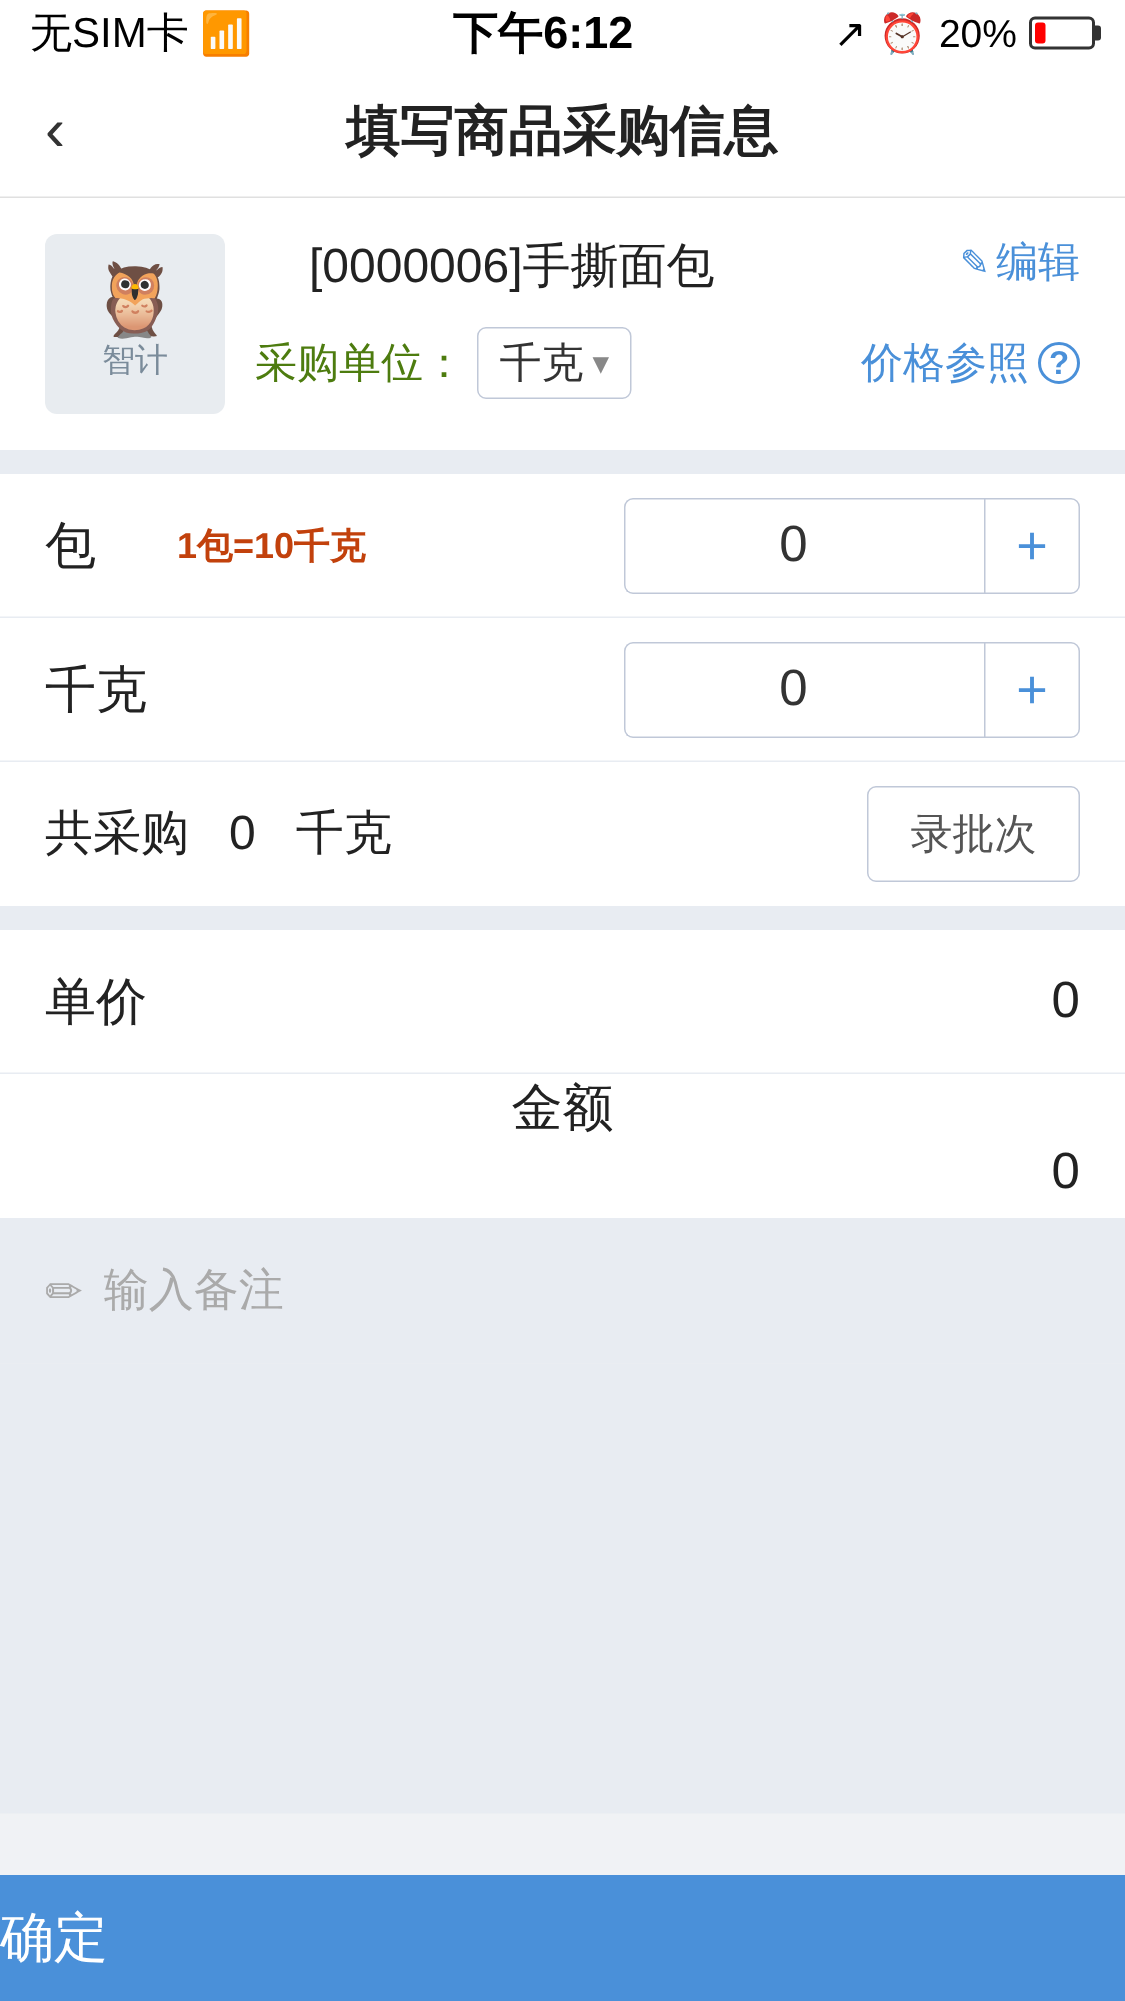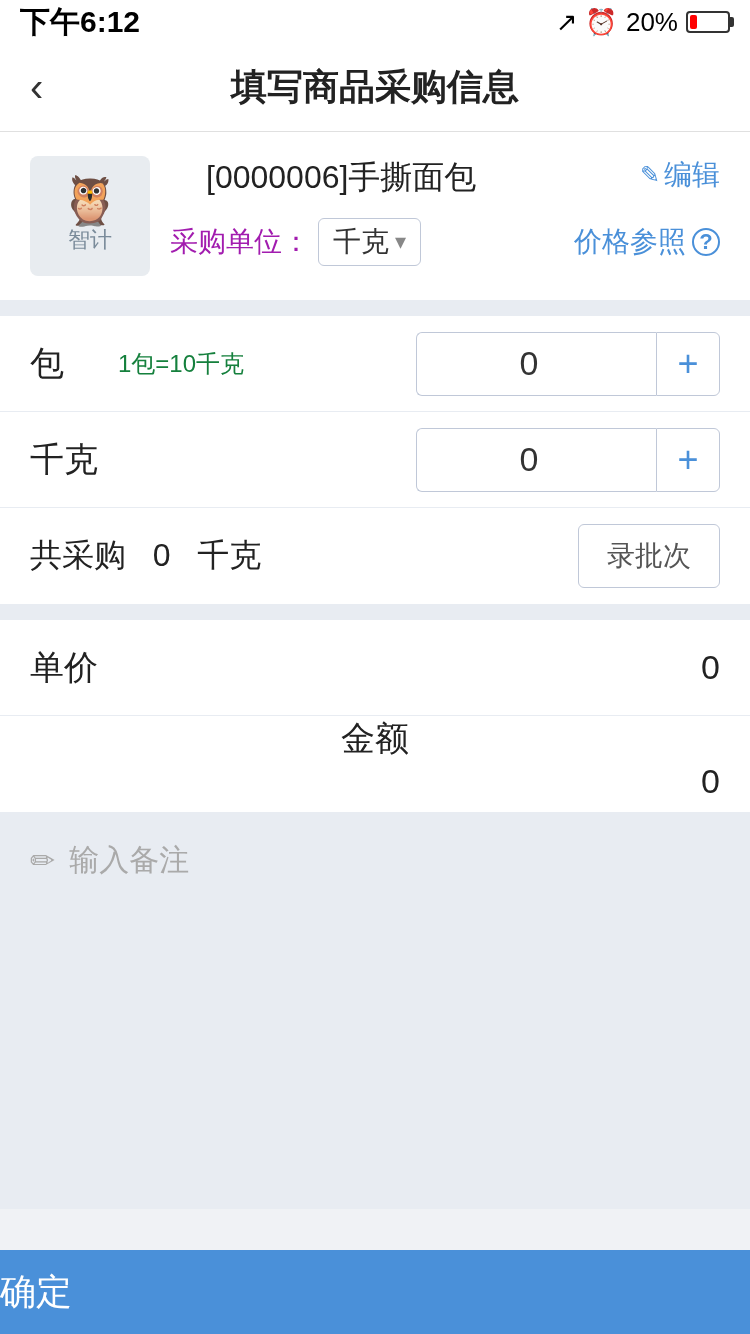--- a/index.html
+++ b/index.html
@@ -153,21 +153,21 @@
       font-size: 24px;
     }
     .product-unit-row {
       margin-top: 18px;
       display: flex;
       align-items: center;
       justify-content: space-between;
     }
     .unit-label {
       font-size: 28px;
-      color: #a21caf;
+      color: #4d7c0f;
     }
     .unit-select {
       display: flex;
       align-items: center;
       border: 1px solid #c0c8d8;
       border-radius: 6px;
       padding: 4px 14px;
       font-size: 28px;
       color: #333;
       gap: 6px;
@@ -215,22 +215,23 @@
       height: 96px;
       border-bottom: 1px solid #e8ecf2;
     }
     .input-row-label {
       font-size: 34px;
       color: #222;
       min-width: 80px;
     }
     .input-row-sublabel {
       font-size: 24px;
-      color: #15803d;
+      color: #c2410c;
       margin-left: 8px;
+      font-weight: bold;
     }
     .input-row-right {
       display: flex;
       align-items: center;
       margin-left: auto;
       gap: 0;
     }
     .qty-input {
       width: 240px;
       height: 64px;
@@ -346,20 +347,24 @@
     .confirm-label {
       font-size: 36px;
       color: #fff;
       font-weight: 500;
     }
   </style>
 </head>
 <body>
 
 <div class="status-bar">
+  <div class="status-left">
+    <span>无SIM卡</span>
+    <span>📶</span>
+  </div>
   <div class="status-center">下午6:12</div>
   <div class="status-right">
     <span>↗</span>
     <span>⏰</span>
     <span>20%</span>
     <div class="battery">
       <div class="battery-body">
         <div class="battery-fill"></div>
       </div>
     </div>

